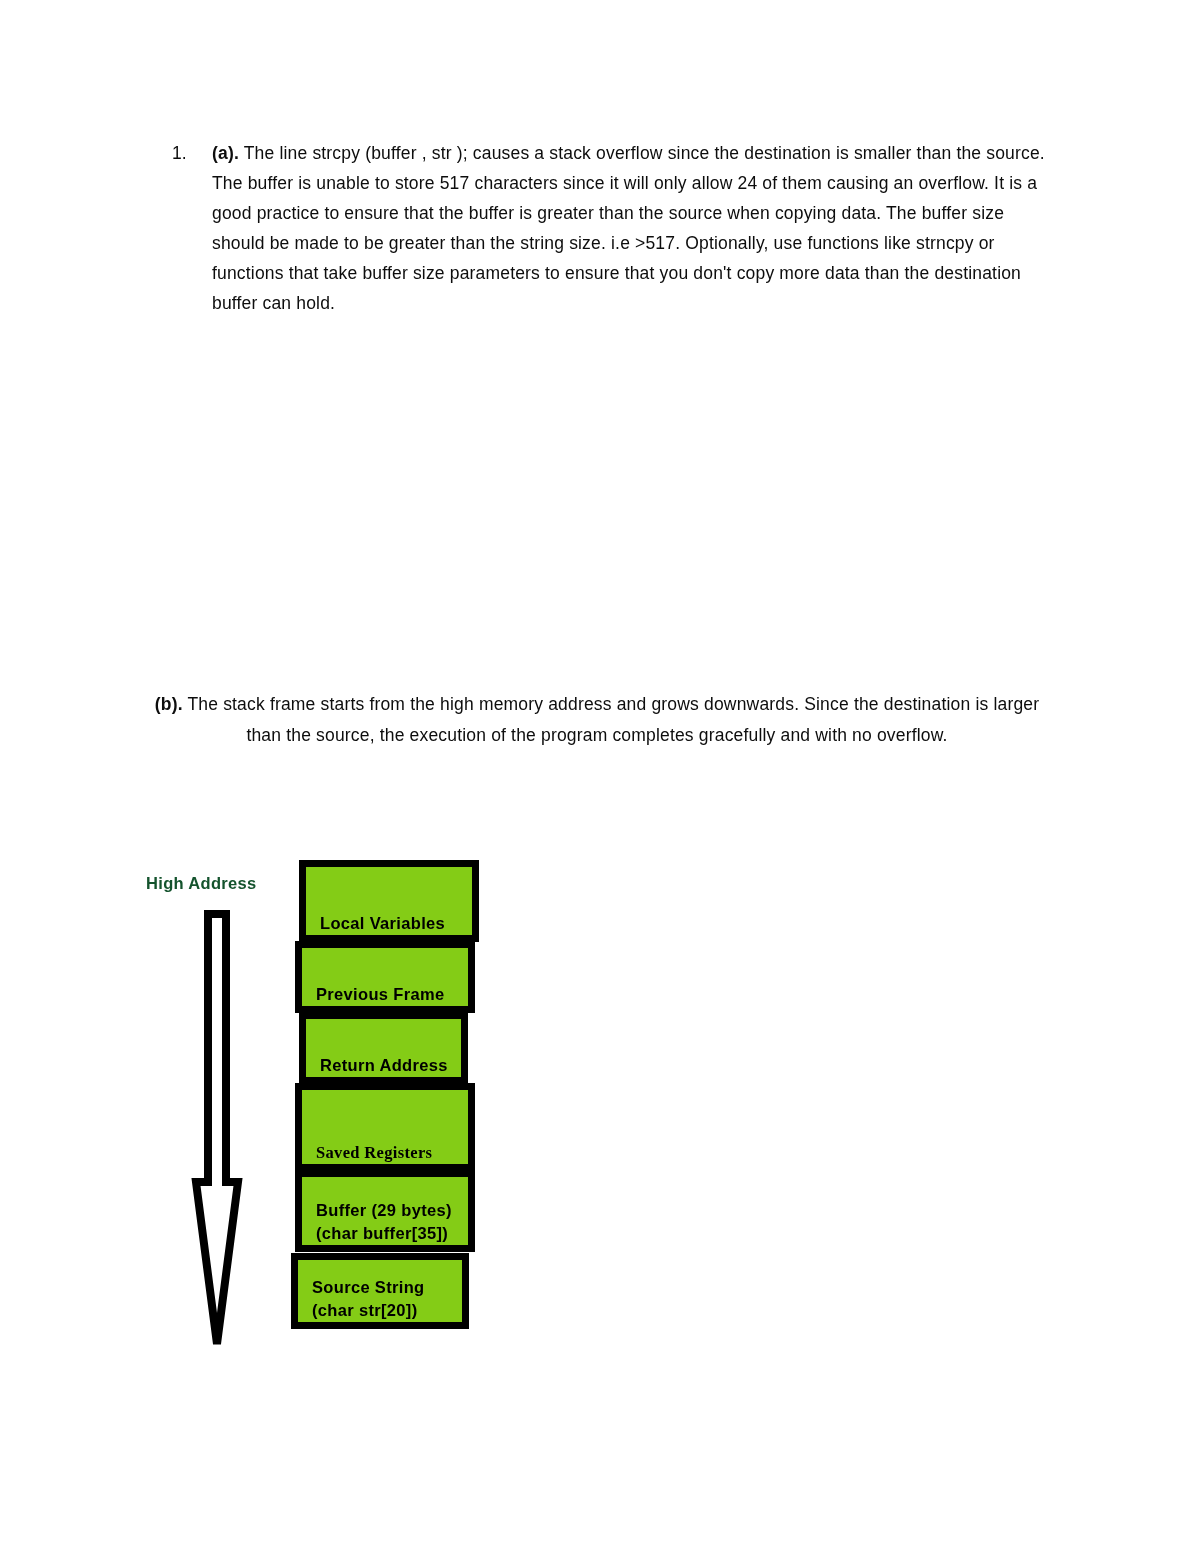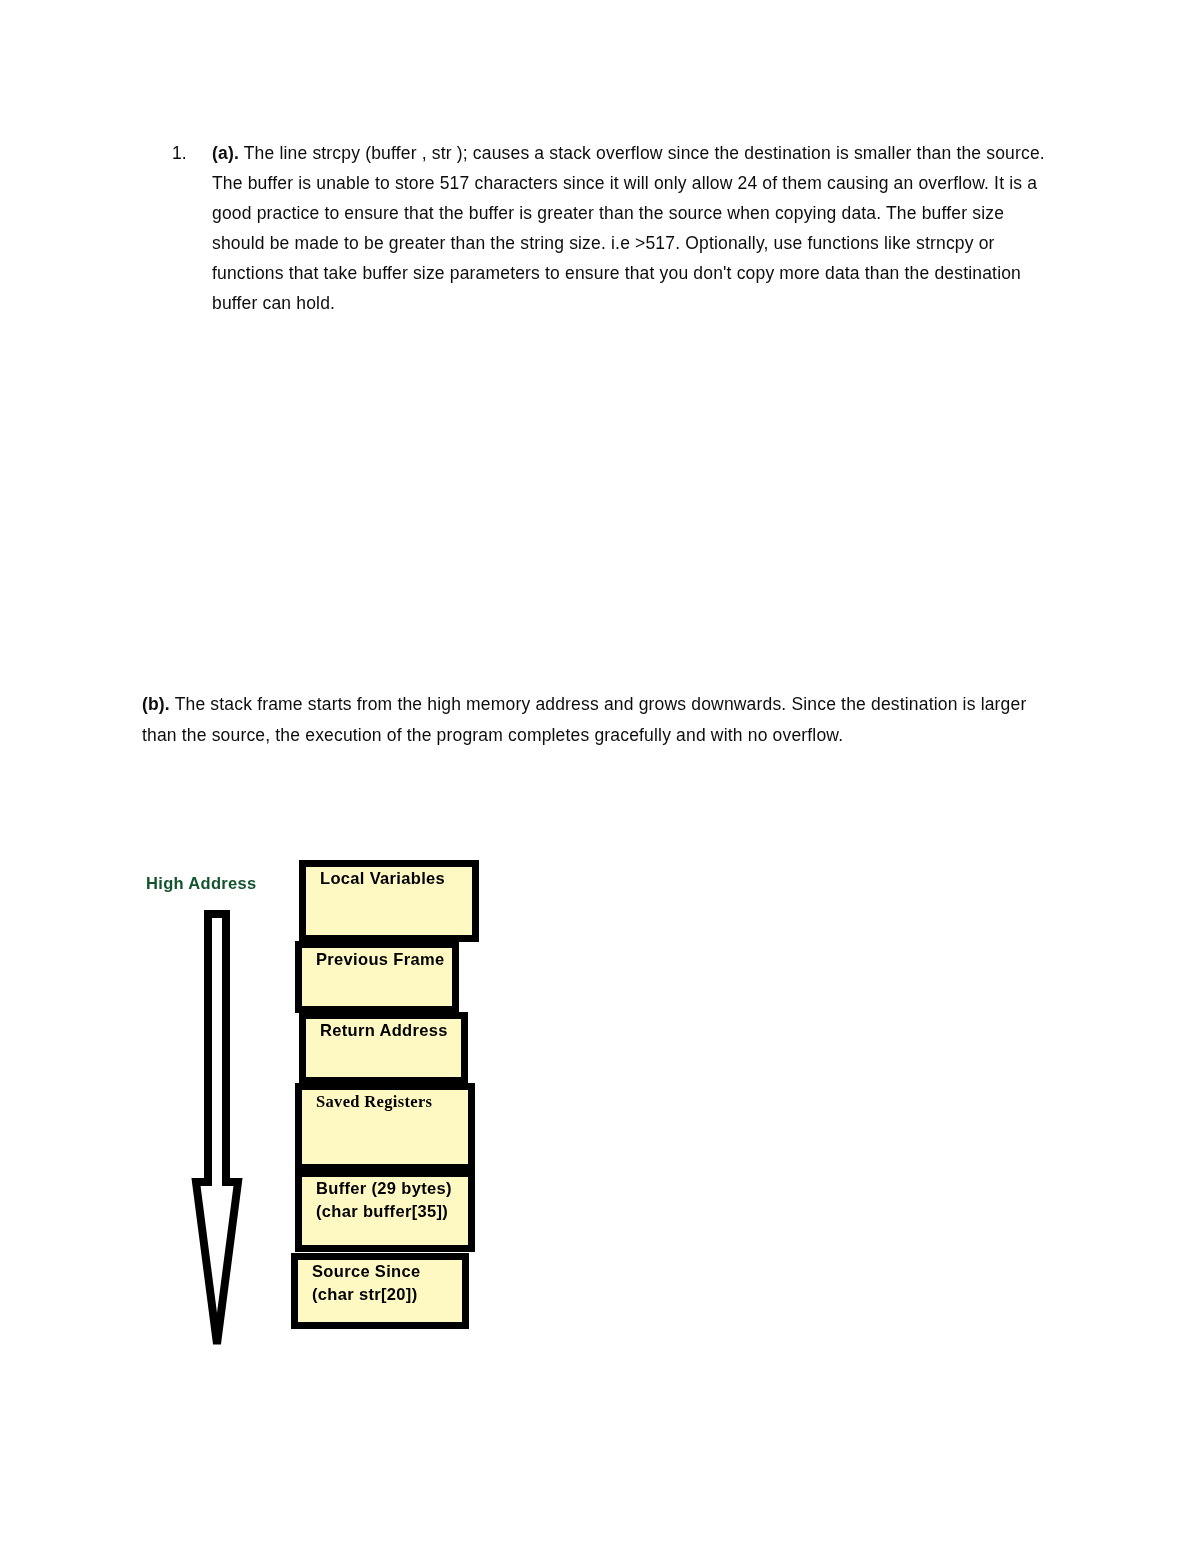--- a/index.html
+++ b/index.html
@@ -49,20 +49,21 @@
 
   
   .para {
     position: absolute;
     left: 142px;
     width: 910px;
     font-size: 17.5px;
     line-height: 30.5px;
     color: #0d0d0d;
     letter-spacing: 0.01em;
+    text-align: center;
   }
   .para-b { top: 689px; }
   .para-locals { top: 772px; }
   .lbl-b { font-weight: bold; }
 
   
   .diagram {
     position: absolute;
     left: 140px;
     top: 860px;
@@ -89,36 +90,36 @@
   .stack-boxes {
     position: absolute;
     left: 155px;
     top: 0px;
     width: 186px;
   }
   .stack-box {
     position: relative;
     box-sizing: border-box;
     border: 7px solid #000000;
-    background: #fef9c3;
+    background: #84cc16;
     display: flex;
     flex-direction: column;
-    justify-content: flex-start;
+    justify-content: flex-end;
     padding-left: 14px;
   }
   .stack-box .bl {
     font-size: 16.5px;
     font-weight: bold;
     color: #000000;
     line-height: 23px;
     white-space: nowrap;
     letter-spacing: 0.02em;
   }
   .box-local    { height: 82px; width: 180px; margin-left: 4px; }
-  .box-prev     { height: 72px; width: 164px; margin-left: 0px;  margin-top: -1px; }
+  .box-prev     { height: 72px; width: 180px; margin-left: 0px;  margin-top: -1px; }
   .box-return   { height: 72px; width: 169px; margin-left: 4px;  margin-top: -1px; }
   .box-saved    { height: 88px; width: 180px; margin-left: 0px;  margin-top: -1px; font-family: Liberation Serif, serif; }
   .box-buffer   { height: 82px; width: 180px; margin-left: 0px;  margin-top: -1px; }
   .box-source   { height: 76px; width: 178px; margin-left: -4px; margin-top: 1px; }
 </style>
 </head>
 <body>
 
 <div class="page">
 
@@ -170,20 +171,20 @@
       <div class="stack-box box-saved">
         <div class="bl">Saved Registers</div>
       </div>
 
       <div class="stack-box box-buffer">
         <div class="bl">Buffer (29 bytes)</div>
         <div class="bl">(char buffer[35])</div>
       </div>
 
       <div class="stack-box box-source">
-        <div class="bl">Source Since</div>
+        <div class="bl">Source String</div>
         <div class="bl">(char str[20])</div>
       </div>
 
     </div>
   </div>
 
 </div>
 
 </body></html>

